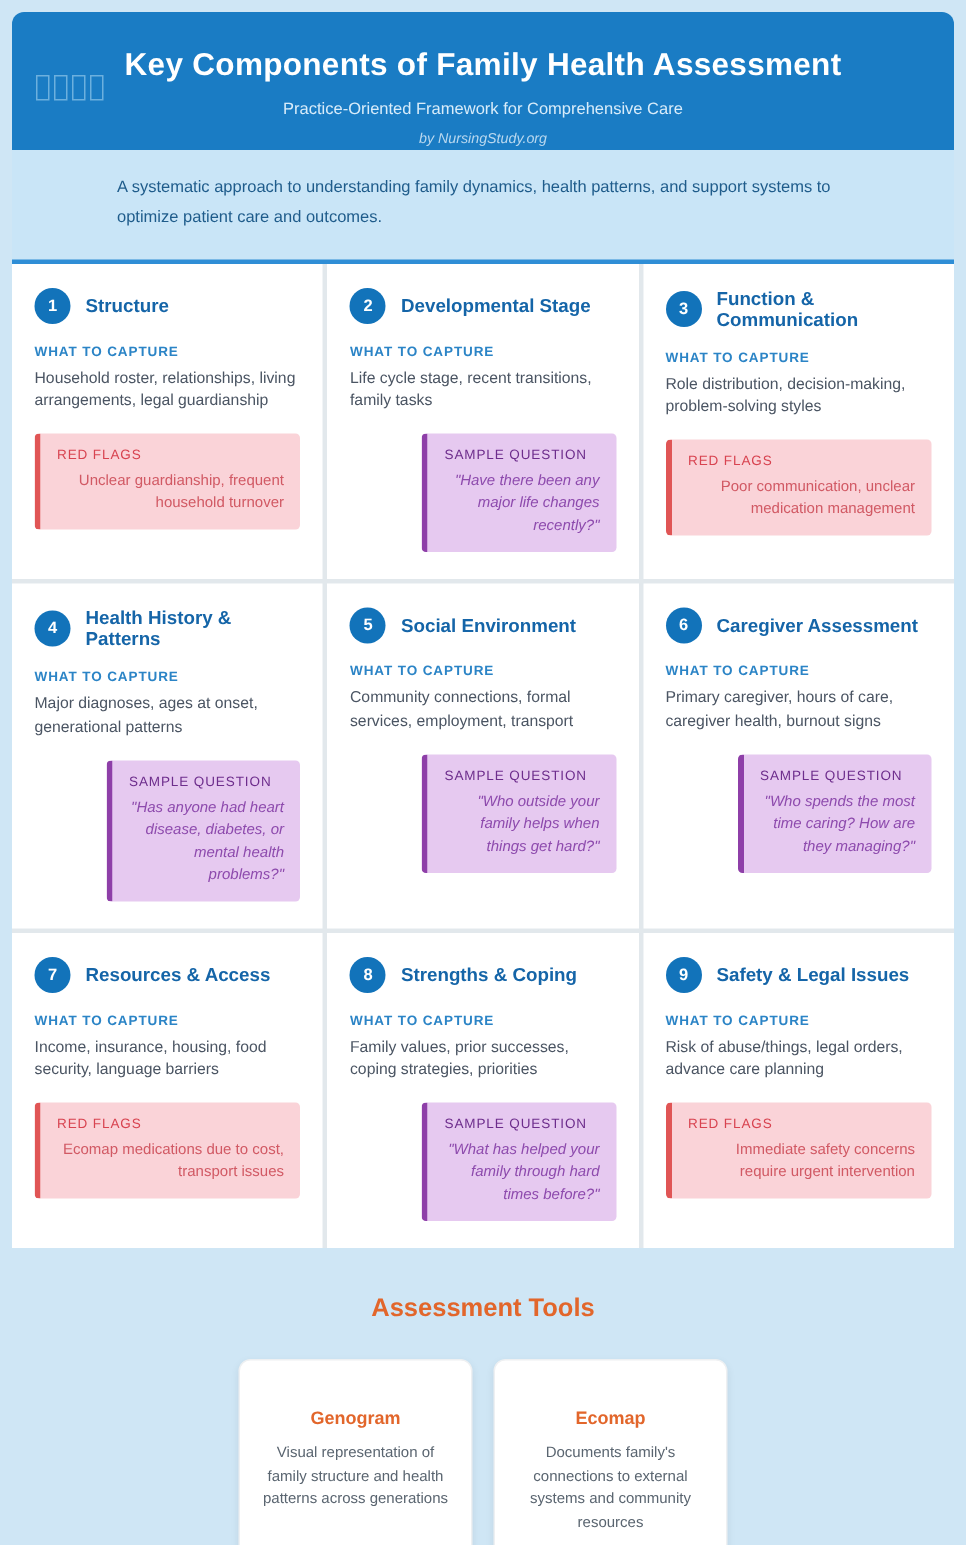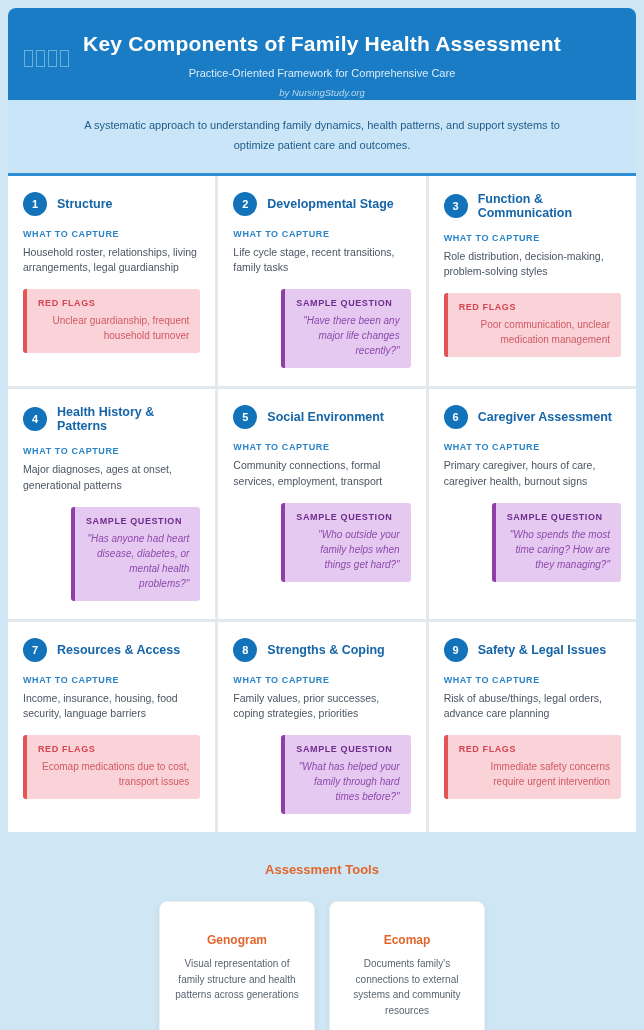--- a/index.html
+++ b/index.html
@@ -17,52 +17,52 @@
   }
   .logo { position:absolute; left:16px; top:42px; display:flex; gap:3px; }
   .logo span { width:9px; height:17px; border:1.5px solid #6cb0de; display:block; }
   .header h1 { font-size:21px; font-weight:bold; letter-spacing:0.2px; }
   .header .subtitle { font-size:11px; color:#d8ecfa; margin-top:11px; }
   .header .byline { font-size:9.5px; font-style:italic; color:#b9d8ef; margin-top:8px; }
 
   
   .intro {
     background:#c9e5f7; border-bottom:3px solid #2f8ed6;
-    padding:15px 70px 17px; text-align:center;
+    padding:15px 70px 17px; text-align:left;
     color:#1f5c8b; font-size:11px; line-height:1.85;
   }
 
   
   .grid {
     display:grid; grid-template-columns:repeat(3,1fr); gap:3px;
     background:#e2e8ec;
   }
   .card { background:#fff; padding:16px 15px 18px; }
   .card-head { display:flex; align-items:center; gap:10px; margin-bottom:13px; }
   .badge {
     width:24px; height:24px; min-width:24px; border-radius:50%;
     background:#1273ba; color:#fff; font-size:11px; font-weight:bold;
     display:flex; align-items:center; justify-content:center;
   }
   .card-title { color:#1565a8; font-weight:bold; font-size:12.5px; }
   .cap-label { color:#2b84c6; font-weight:bold; font-size:9px; letter-spacing:0.6px; margin-bottom:6px; }
   .cap-text { color:#4b5563; font-size:10.5px; line-height:1.5; }
   .note { margin-top:13px; padding:9px 11px 10px; border-left:4px solid; border-radius:3px; }
-  .note-label { font-weight:bold; font-size:9px; letter-spacing:0.6px; margin-bottom:5px; }
+  .note-label { font-weight:normal; font-size:9px; letter-spacing:0.6px; margin-bottom:5px; }
   .note-text { font-size:10px; line-height:1.5;text-align:right; }
   .note.red { background:#fad3d8; border-color:#e05555; }
   .note.red .note-label { color:#d84350; }
   .note.red .note-text { color:#d15964; }
   .note.purple { background:#e6c9f0; border-color:#8e3fa8;margin-left:48px; }
   .note.purple .note-label { color:#6d2d8c; }
   .note.purple .note-text { color:#8d4aad; font-style:italic; }
 
   
   .tools { padding:30px 0 4px; text-align:center; }
-  .tools h2 { color:#e2662b; font-size:13px; font-weight:bold; }
+  .tools h2 { color:#e2662b; font-size:17px; font-weight:bold; }
   .tool-row { display:flex; justify-content:center; gap:14px; margin-top:24px; }
   .tool-card {
     width:156px; background:#fff; border:1px solid #eef0f2; border-radius:8px;
     padding:31px 13px; box-shadow:0 2px 6px rgba(0,0,0,0.07);
   }
   .tool-name { color:#e2662b; font-weight:bold; font-size:12px; margin-bottom:9px; }
   .tool-desc { color:#5a6570; font-size:10px; line-height:1.55; }
 
   
   .action {

